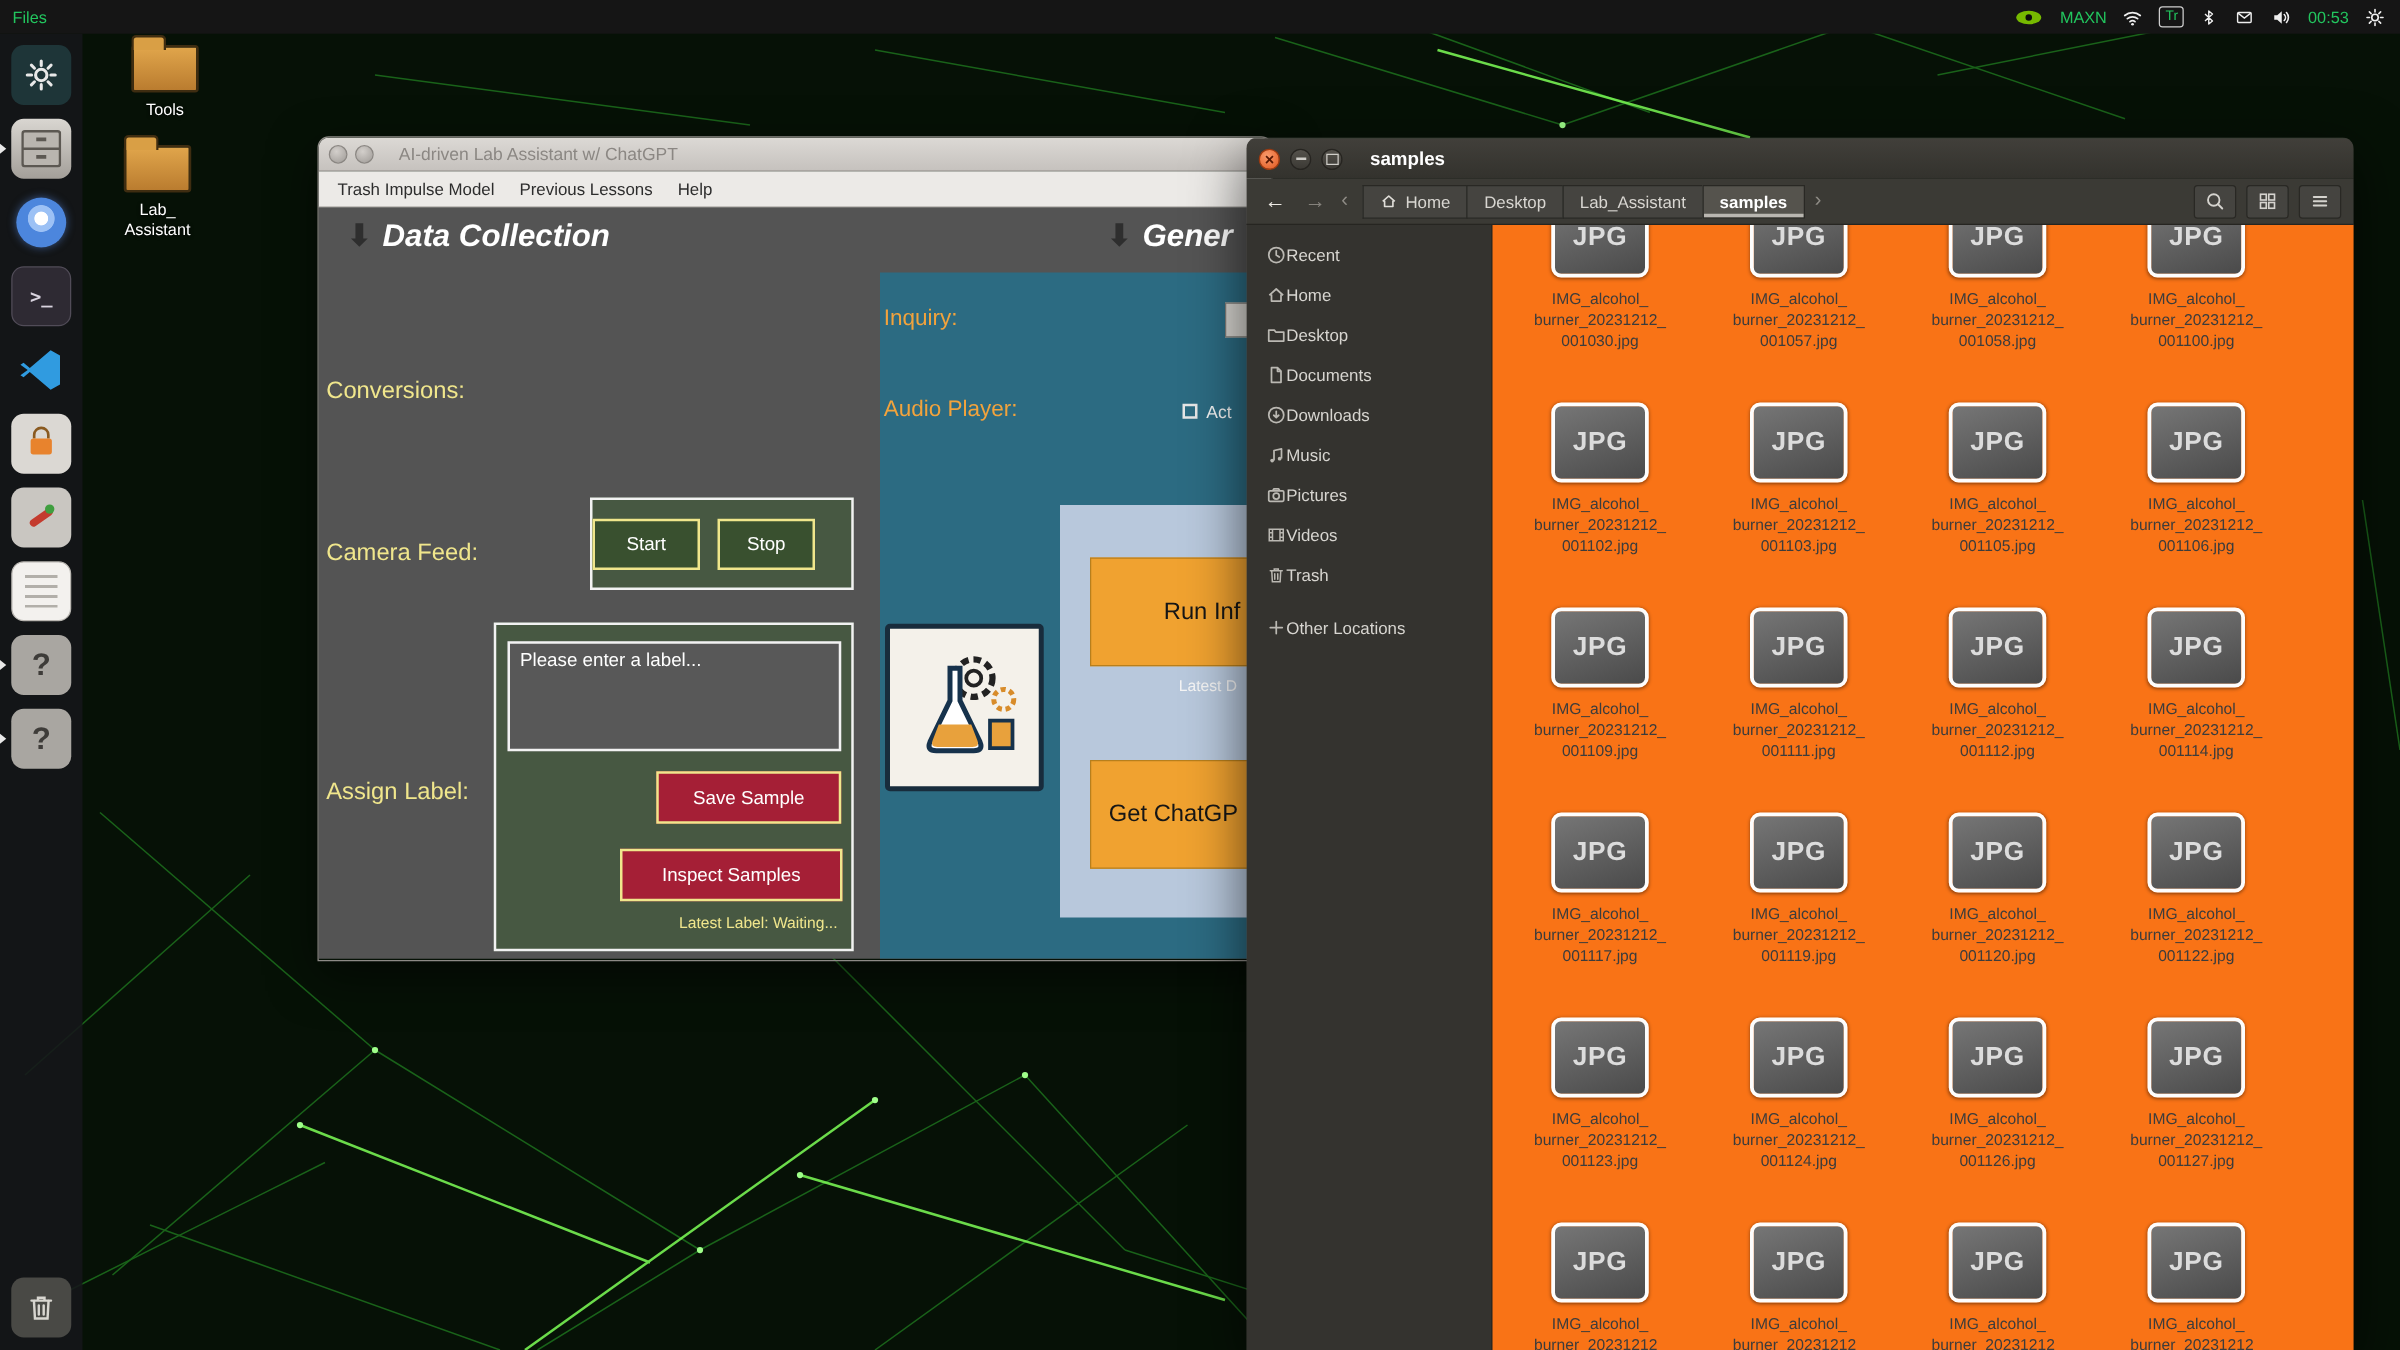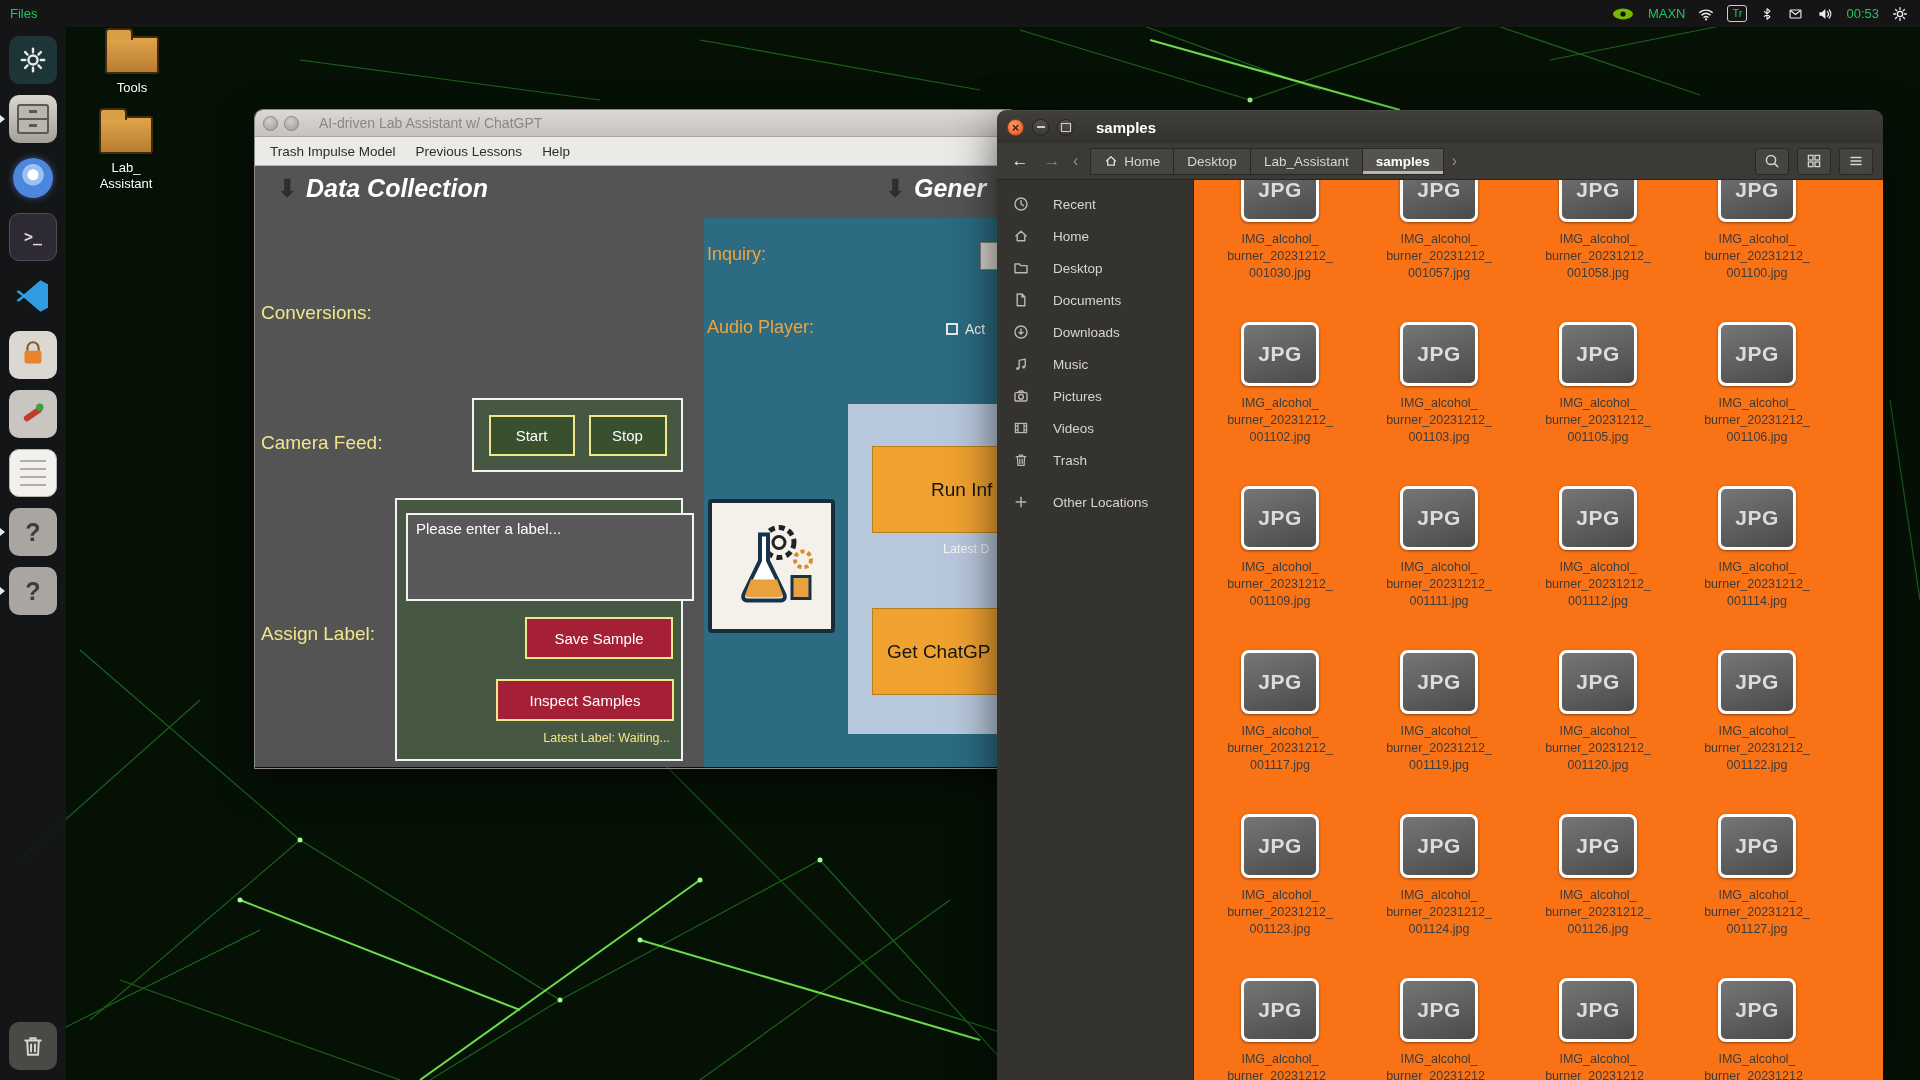--- a/index.html
+++ b/index.html
@@ -79,28 +79,28 @@
   #conversions-label { left:6px; top:136px; }
   #camera-label     { left:6px; top:266px; }
   #assign-label     { left:6px; top:457px; }
 
   .conv-rows { position:absolute; left:155px; top:58px; display:flex; flex-direction:column; gap:13px; align-items:flex-start; }
   .conv-row { display:flex; gap:5px; }
   .conv-btn { background:#f0e68c; color:#8b1414; border:2px solid #b5321f; font-size:15px;
     padding:10px 13px; font-family:inherit; }
 
   .camera-box { position:absolute; left:217px; top:232px; width:211px; height:74px;
-    background:#475842; border:2px solid #f2f2f2; display:flex; align-items:center; justify-content:center; gap:14px; }
+    background:#475842; border:2px solid #f2f2f2; display:flex; align-items:center; gap:14px; }
   .cam-btn { background:#39502f; color:#ffffff; border:2px solid #f0e68c; font-size:15px;
     padding:10px 0; width:86px; font-family:inherit; }
   .cam-btn.stop { width:78px; }
 
   .assign-box { position:absolute; left:140px; top:332px; width:288px; height:263px;
     background:#475842; border:2px solid #f2f2f2; }
-  .label-entry { position:absolute; left:9px; top:13px; width:288px; height:88px; resize:none; overflow:hidden;
+  .label-entry { position:absolute; left:9px; top:13px; width:267px; height:88px; resize:none; overflow:hidden;
     background:#585858; border:2px solid #f2f2f2; color:#ffffff; font-size:15px; padding:5px 8px; font-family:inherit; }
   .save-btn    { position:absolute; left:128px; top:117px; width:148px; height:42px;
     background:#a51f36; color:#fff; border:2px solid #f0e68c; font-size:15px; font-family:inherit; }
   .inspect-btn { position:absolute; left:99px;  top:179px; width:178px; height:42px;
     background:#a51f36; color:#fff; border:2px solid #f0e68c; font-size:15px; font-family:inherit; }
   .latest-label { position:absolute; right:11px; bottom:14px; color:#f0e68c; font-size:12.5px; }
 
   .teal-panel { position:absolute; left:449px; top:52px; right:0; bottom:0; background:#2c6b82; }
   .gen-label { position:absolute; color:#f2a33c; font-size:18px; }
   #inquiry-label { left:3px; top:26px; }
@@ -144,21 +144,21 @@
   .path-btn { background:#454440; border:1px solid #292824; border-right-width:0; color:#d8d6d1;
     font-size:13.5px; padding:5px 13px; display:flex; align-items:center; gap:6px; font-family:inherit; }
   .path-btn:last-child { border-right-width:1px; }
   .path-btn.active { background:#55534d; color:#fff; font-weight:bold; box-shadow:inset 0 -3px 0 #b9b6b0; }
   .toolbar-right { margin-left:auto; display:flex; gap:8px; }
   .icon-btn { width:34px; height:27px; background:#454440; border:1px solid #292824; border-radius:3px;
     display:flex; align-items:center; justify-content:center; }
 
   .f-body { flex:1; display:flex; min-height:0; }
   .sidebar { width:197px; flex:none; background:#34332f; border-right:1px solid #262521; padding-top:8px; }
-  .side-item { display:flex; align-items:center; gap:24px; padding:8px 6px 8px 16px; color:#d7d5d0; font-size:13.5px; }
+  .side-item { display:flex; align-items:center; gap:0; padding:8px 6px 8px 16px; color:#d7d5d0; font-size:13.5px; }
   .side-item svg { flex:none; }
   .other-loc { margin-top:10px; }
   .main { flex:1; background:#f97316; position:relative; overflow:hidden; }
   .file-grid { position:absolute; left:11px; top:-22px; display:grid;
     grid-template-columns:repeat(4,150px); column-gap:9px; row-gap:40px; }
   .file-cell { display:flex; flex-direction:column; align-items:center; }
   .file-icon { width:78px; height:64px; border-radius:8px; flex:none;
     background:linear-gradient(160deg,#767676,#4a4a4a); border:3px solid #fdfdfd;
     box-shadow:0 1px 3px rgba(0,0,0,.45); color:#dcdcdc; font-weight:bold; font-size:21px; letter-spacing:.5px;
     display:flex; align-items:center; justify-content:center; }

